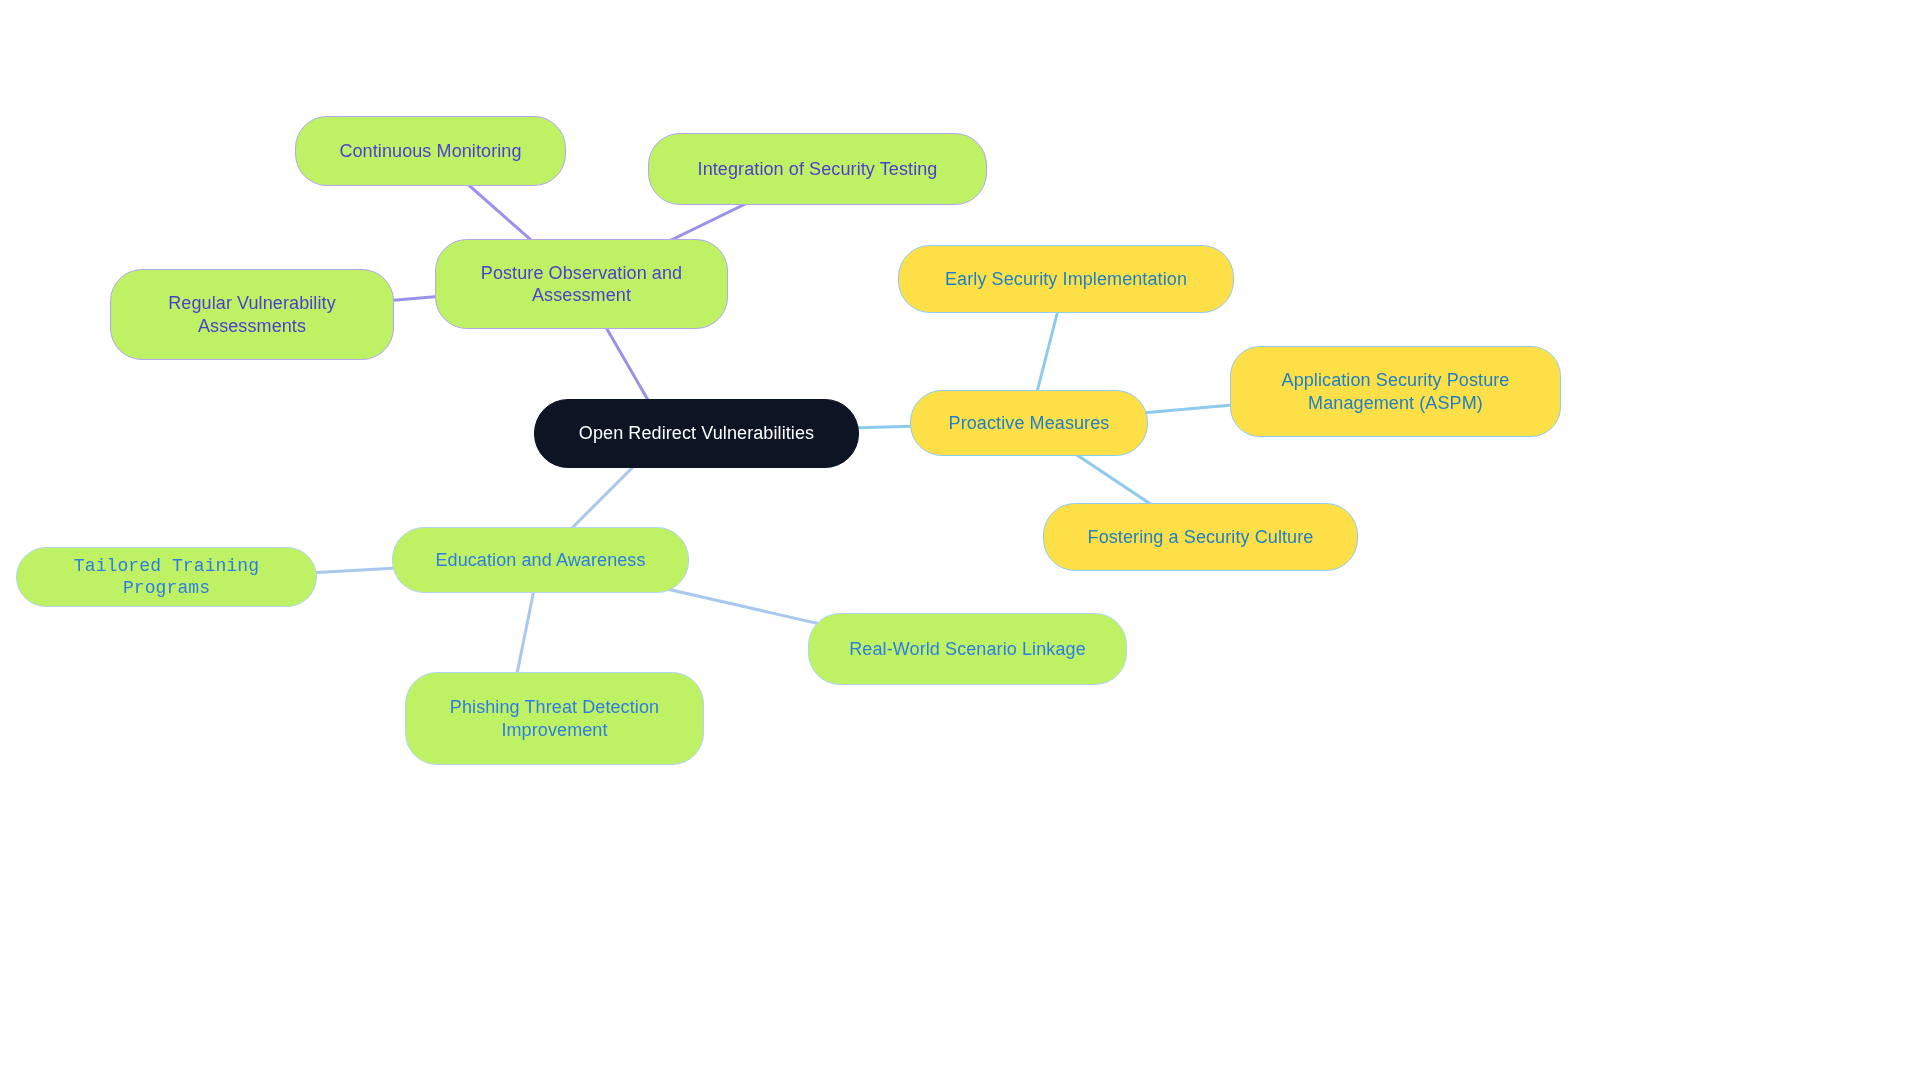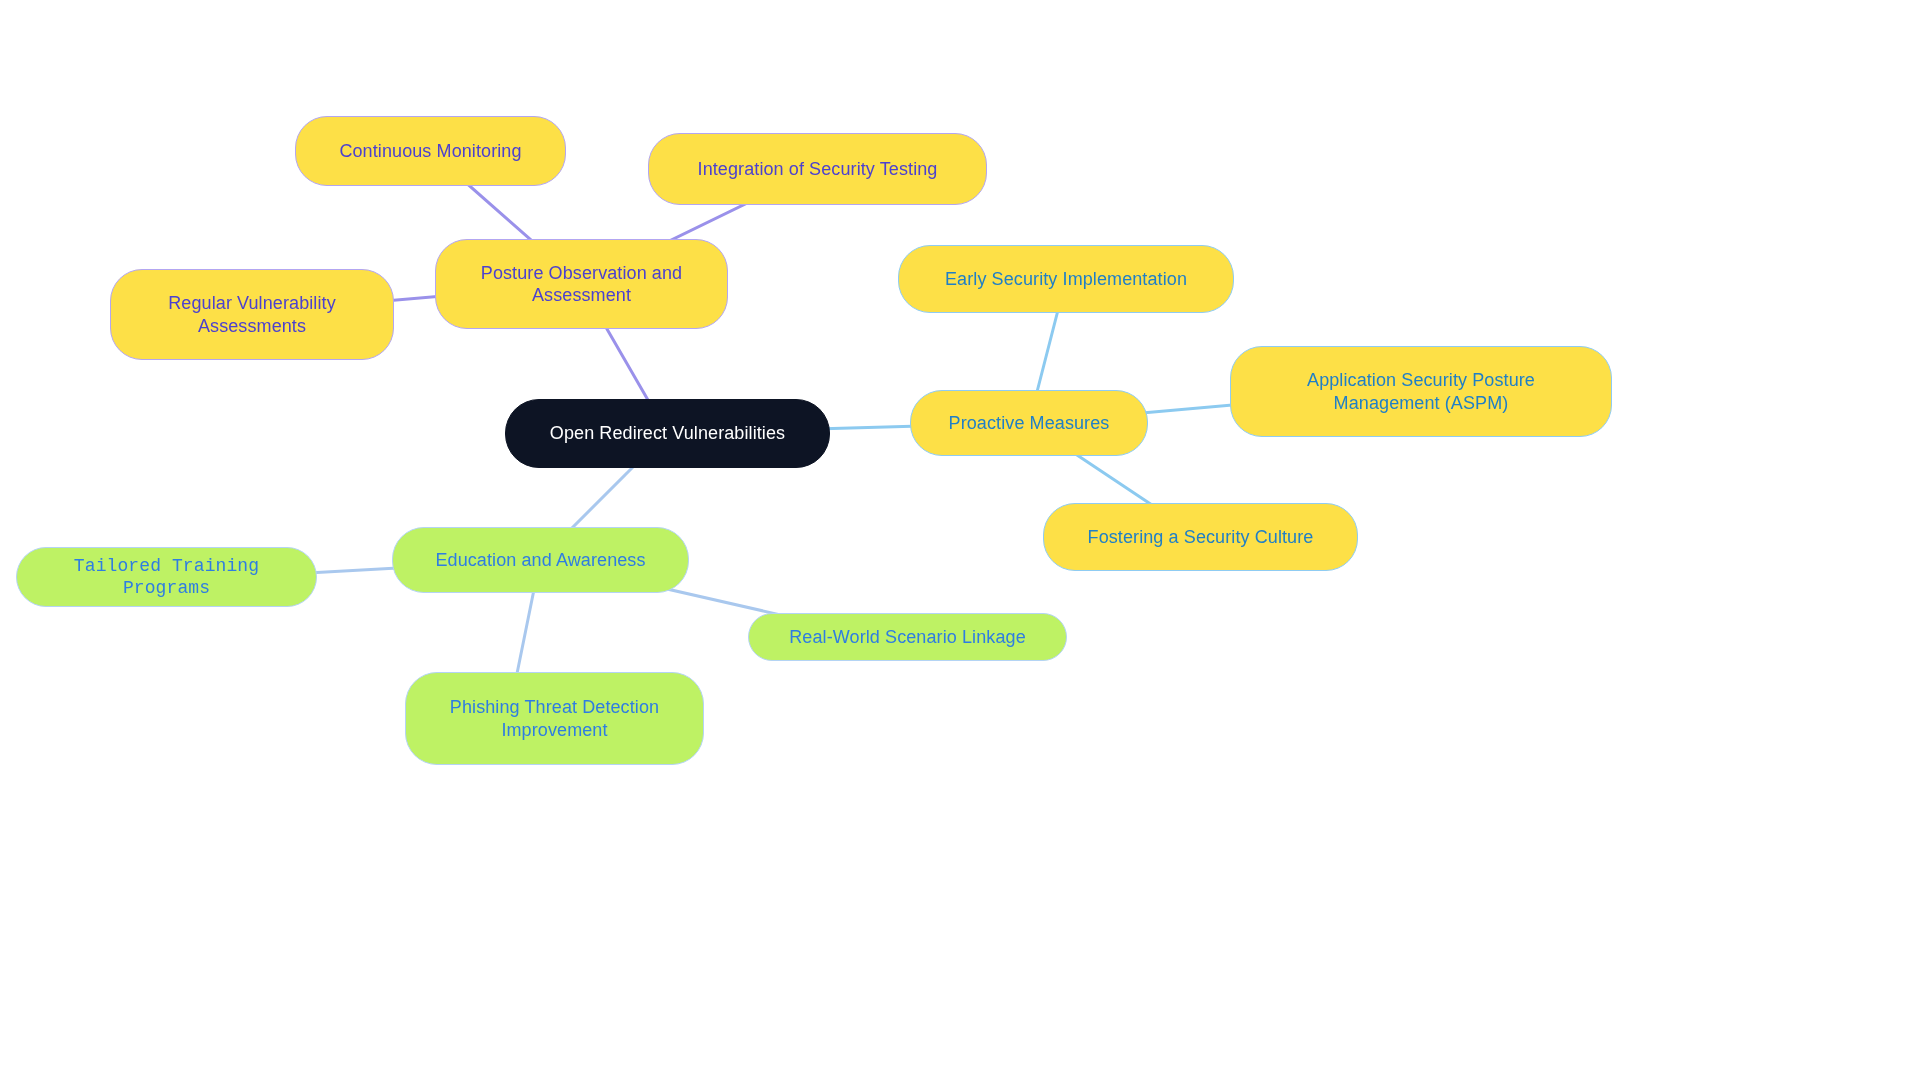--- a/index.html
+++ b/index.html
@@ -41,21 +41,21 @@
     letter-spacing: 0.1px;
     cursor: pointer;
   }
   .node.center-node {
     background: #0d1424;
     color: #ffffff;
     border: 1px solid #0d1424;
     border-radius: 34px;
   }
   .node.purple-node {
-    background: #fde047;
+    background: #bef264;
     border: 1px solid #b3a6f1;
     color: #4c41cf;
   }
   .node.blue-node {
     background: #fde047;
     border: 1px solid #8fccf3;
     color: #1f7fc7;
   }
   .node.pale-node {
     background: #bef264;
@@ -79,39 +79,39 @@
     <line class="edge blue" x1="1029" y1="423" x2="1066" y2="279"></line>
     <line class="edge blue" x1="1029" y1="423" x2="1390" y2="391"></line>
     <line class="edge blue" x1="1029" y1="423" x2="1200" y2="537"></line>
 
     <line class="edge pale" x1="667" y1="433" x2="540" y2="560"></line>
     <line class="edge pale" x1="540" y1="560" x2="166" y2="581"></line>
     <line class="edge pale" x1="540" y1="560" x2="921" y2="647"></line>
     <line class="edge pale" x1="540" y1="560" x2="508" y2="718"></line>
   </svg>
 
-  <div class="node center-node" style="left:505px; top:399px; width:325px; height:69px;">Open Redirect Vulnerabilities</div>
+  <div class="node center-node" style="left:534px; top:399px; width:325px; height:69px;">Open Redirect Vulnerabilities</div>
 
   <div class="node purple-node" style="left:435px; top:239px; width:293px; height:90px;">Posture Observation and Assessment</div>
 
   <div class="node purple-node" style="left:295px; top:116px; width:271px; height:70px;">Continuous Monitoring</div>
 
   <div class="node purple-node" style="left:648px; top:133px; width:339px; height:72px;">Integration of Security Testing</div>
 
   <div class="node purple-node" style="left:110px; top:269px; width:284px; height:91px;">Regular Vulnerability Assessments</div>
 
   <div class="node blue-node" style="left:910px; top:390px; width:238px; height:66px;">Proactive Measures</div>
 
   <div class="node blue-node" style="left:898px; top:245px; width:336px; height:68px;">Early Security Implementation</div>
 
-  <div class="node blue-node" style="left:1230px; top:346px; width:382px; height:91px;">Application Security Posture Management (ASPM)</div>
+  <div class="node blue-node" style="left:1230px; top:346px; width:331px; height:91px;border-radius:30px;">Application Security Posture Management (ASPM)</div>
 
   <div class="node blue-node" style="left:1043px; top:503px; width:315px; height:68px;">Fostering a Security Culture</div>
 
   <div class="node pale-node" style="left:392px; top:527px; width:297px; height:66px;">Education and Awareness</div>
 
   <div class="node pale-node" style="left:16px; top:547px; width:301px; height:60px;font-family:Liberation Mono, monospace;">Tailored Training Programs</div>
 
-  <div class="node pale-node" style="left:748px; top:613px; width:319px; height:48px;">Real-World Scenario Linkage</div>
+  <div class="node pale-node" style="left:808px; top:613px; width:319px; height:72px;">Real-World Scenario Linkage</div>
 
   <div class="node pale-node" style="left:359px; top:672px; width:299px; height:93px;margin-left:46px;">Phishing Threat Detection Improvement</div>
 
 </div>
 
 </body></html>

